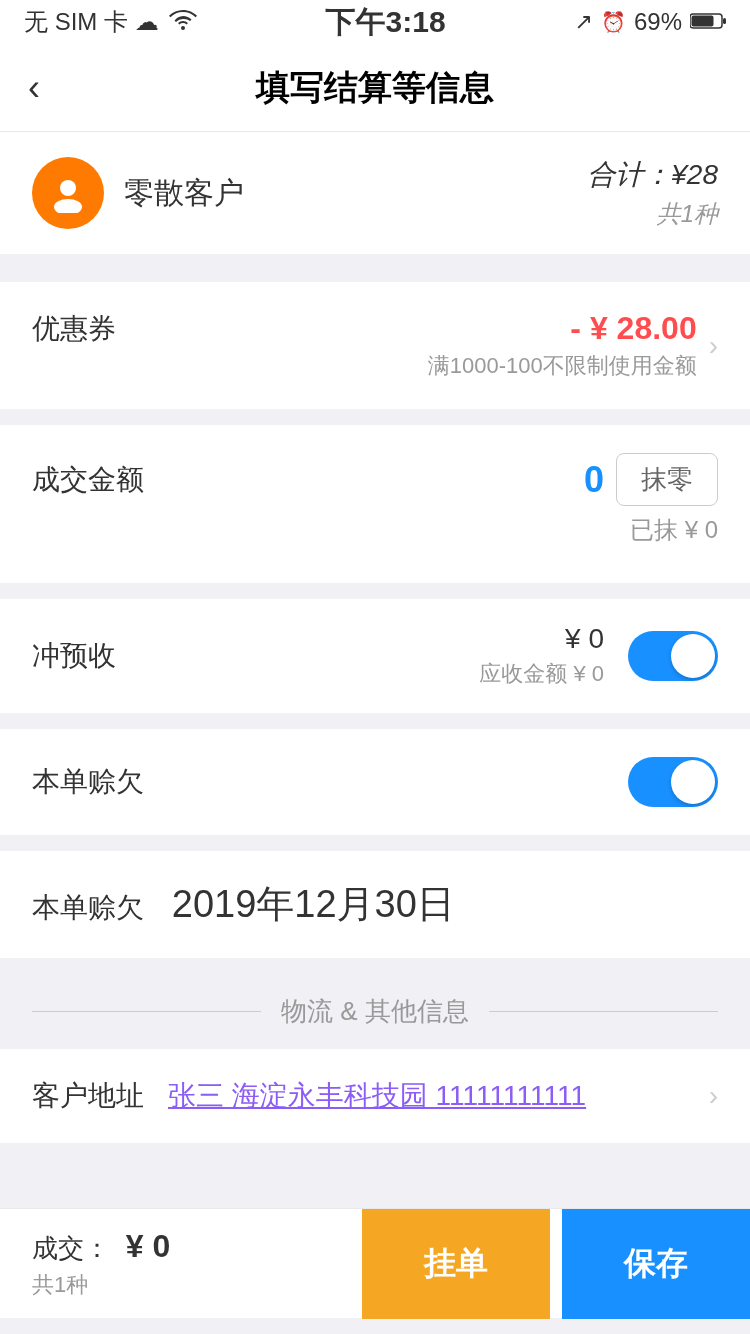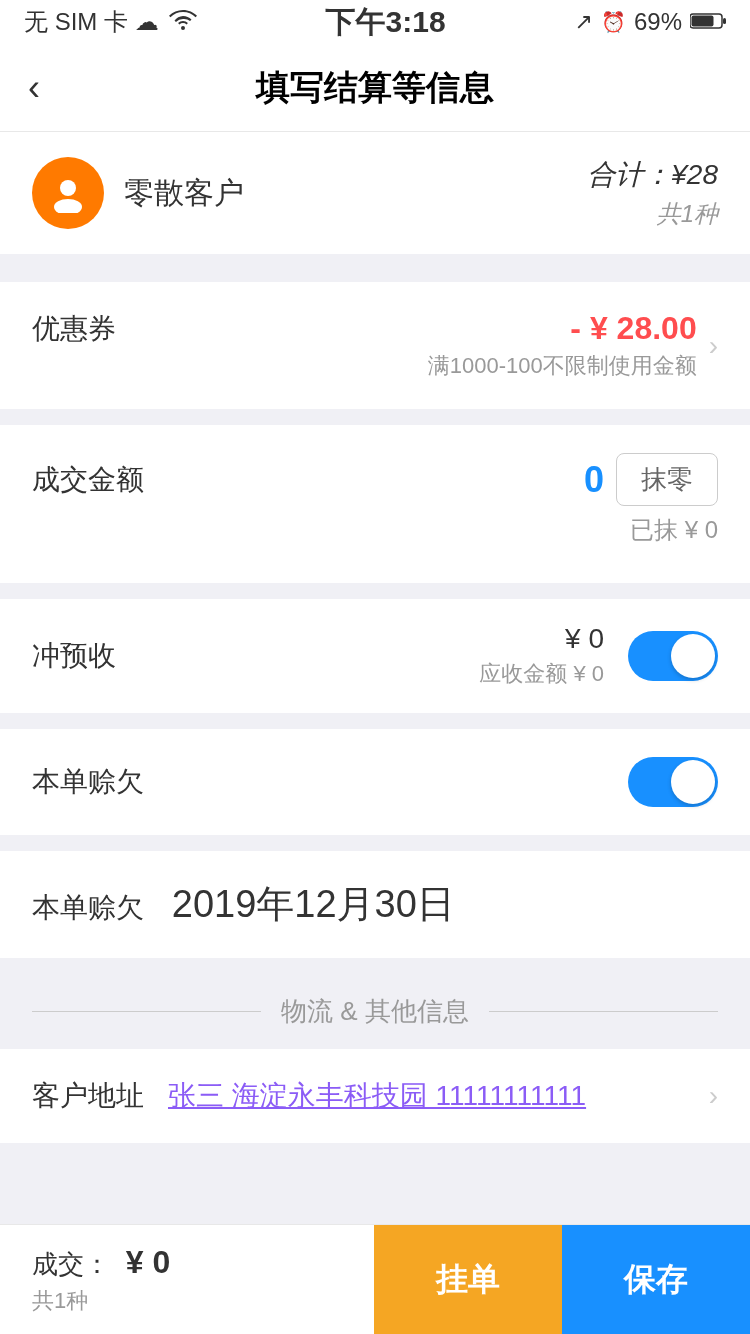--- a/index.html
+++ b/index.html
@@ -286,28 +286,29 @@
     .address-value {
       font-size: 28px;
       color: #8b5cf6;
       flex: 1;
       text-decoration: underline;
     }
 
     
     .bottom-bar {
       position: fixed;
-      bottom: 0;
+      bottom: 16px;
       left: 0;
       width: 750px;
       height: 110px;
       background: #fff;
       display: flex;
       align-items: center;
       border-top: 1px solid #e8e8e8;
+      gap: 12px;
     }
     .bottom-summary {
       flex: 1;
       padding: 0 32px;
     }
     .bottom-deal-label { font-size: 26px; color: #333; }
     .bottom-deal-amount { font-size: 32px; color: #333; font-weight: 600; display: inline; margin-left: 8px; }
     .bottom-count { font-size: 22px; color: #999; margin-top: 4px; }
     .btn-hold {
       width: 188px;

